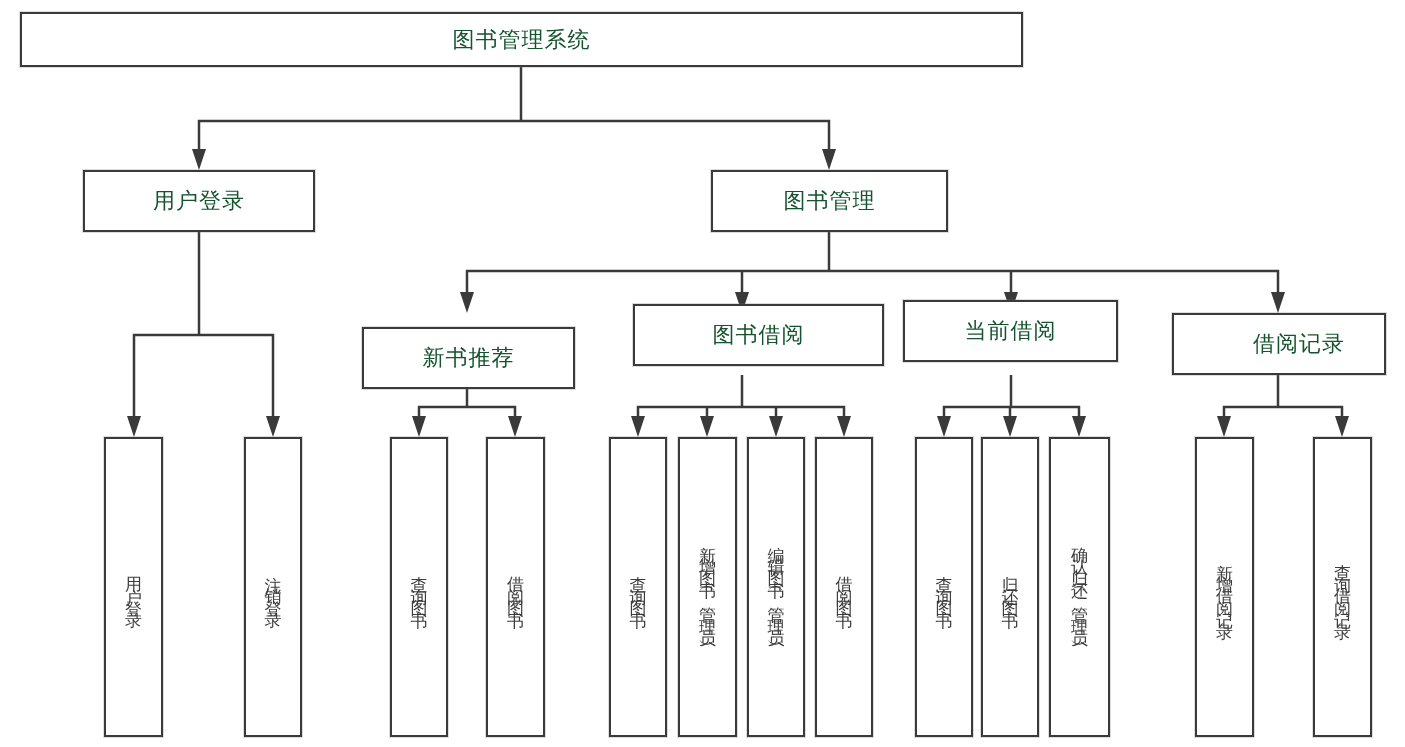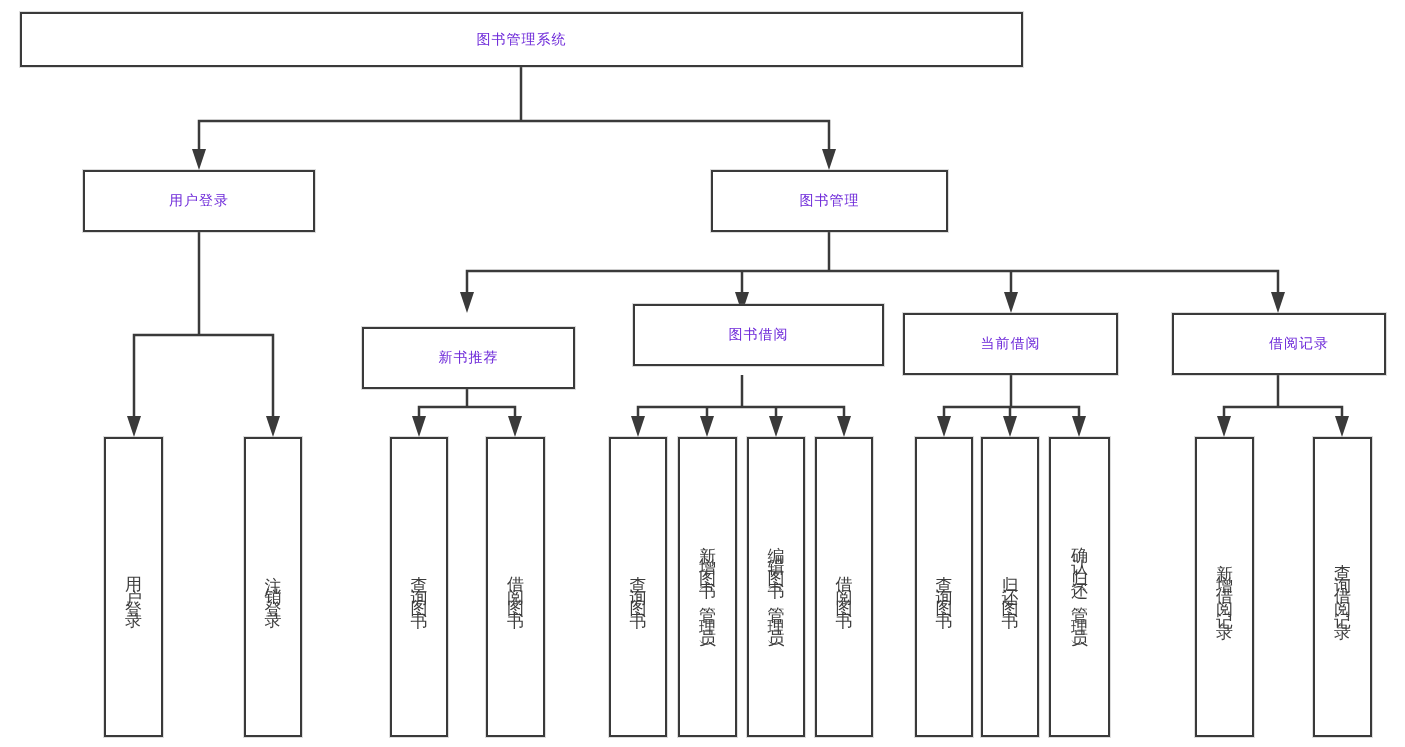--- a/index.html
+++ b/index.html
@@ -8,21 +8,21 @@
     font-family:"Liberation Sans","DejaVu Sans",sans-serif;
     color:#3c3c3c;
   }
   #stage{position:absolute;inset:0;width:1405px;height:747px;}
   svg.connectors{position:absolute;left:0;top:0;z-index:1;}
   .node{
     position:absolute;box-sizing:border-box;background:#ffffff;
     border:2.5px solid #3a3a3a;display:flex;align-items:center;justify-content:center;
     z-index:2;box-shadow:0 0 0 1px rgba(120,120,120,0.25);
   }
-  .hlabel{font-size:14px;letter-spacing:1px;white-space:nowrap;color:#6d28d9;}
+  .hlabel{font-size:22px;letter-spacing:1px;white-space:nowrap;color:#14532d;}
   .vbox .vtext{
     writing-mode:vertical-rl;text-orientation:mixed;
     font-size:17px;line-height:1;letter-spacing:12px;color:#3c3c3c;white-space:nowrap;
   }
   .watermark{
     position:absolute;right:32px;bottom:4px;z-index:5;
     font-size:19px;color:rgba(158,158,158,0.72);letter-spacing:1px;white-space:nowrap;
   }
 </style>
 </head>
@@ -92,21 +92,21 @@
   <div class="node" style="left:711px;top:170px;width:237px;height:62px;">
     <span class="hlabel">图书管理</span>
   </div>
 
   <div class="node" style="left:362px;top:327px;width:213px;height:62px;">
     <span class="hlabel">新书推荐</span>
   </div>
   <div class="node" style="left:633px;top:304px;width:251px;height:62px;">
     <span class="hlabel">图书借阅</span>
   </div>
-  <div class="node" style="left:903px;top:313px;width:215px;height:62px;">
+  <div class="node" style="left:903px;top:300px;width:215px;height:62px;">
     <span class="hlabel">当前借阅</span>
   </div>
   <div class="node" style="left:1172px;top:313px;width:214px;height:62px;padding-left:40px;">
     <span class="hlabel">借阅记录</span>
   </div>
 
   <div class="node vbox" style="left:104px;top:437px;width:59px;height:300px;">
     <span class="vtext">用户登录</span>
   </div>
   <div class="node vbox" style="left:244px;top:437px;width:58px;height:300px;">

